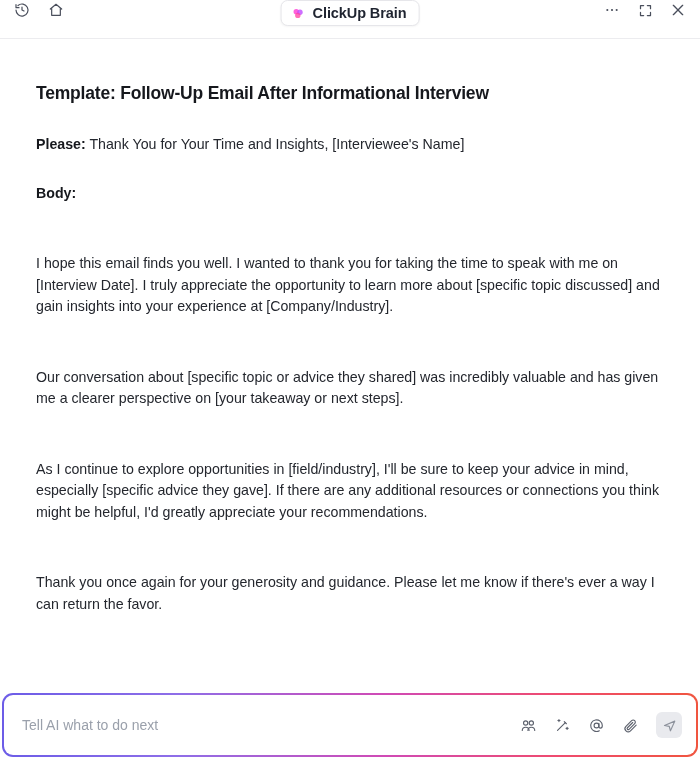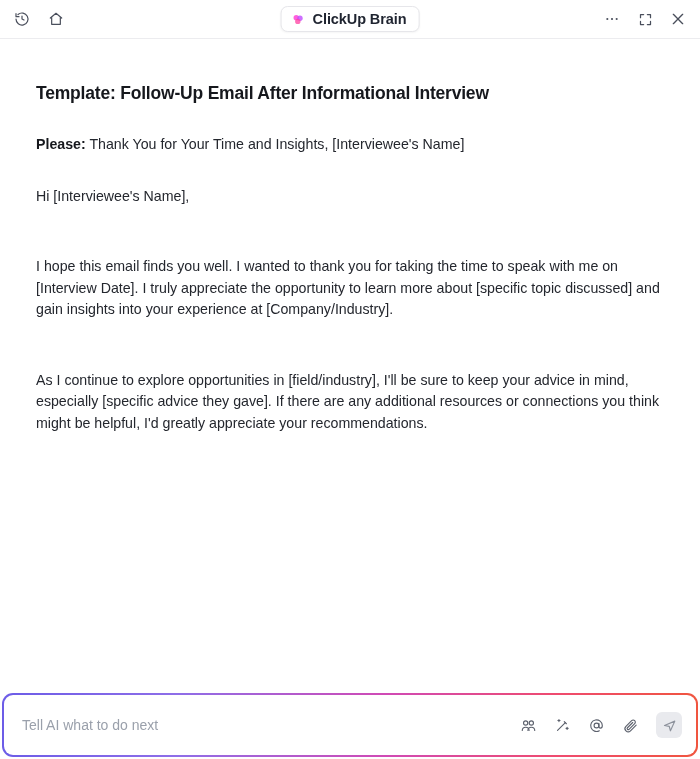--- a/index.html
+++ b/index.html
@@ -14,22 +14,22 @@
     color: #1f2430;
     overflow: hidden;
     position: relative;
   }
 
   
   .topbar {
     height: 39px;
     border-bottom: 1px solid #ececef;
     display: flex;
-    align-items: center;
-    padding: 9px 12px;
+    align-items: flex-start;
+    padding: 0 12px;
     box-sizing: border-box;
     position: relative;
   }
   .topbar-left {
     display: flex;
     align-items: center;
     gap: 14px;
   }
   .icon-btn {
     width: 20px;
@@ -203,25 +203,29 @@
 </div>
 
 <div class="doc">
   <h1>Template: Follow-Up Email After Informational Interview</h1>
 
   <p class="para">
     <b>Please:</b>
     <span>Thank You for Your Time and Insights, [Interviewee's Name]</span>
   </p>
 
-
-  <p class="para">Hi [Interviewee's Name],</p>
+  <p class="para tight">
+    <b>Body:</b>
+  </p>
+
 
   <p class="para para-gap-lg">I hope this email finds you well. I wanted to thank you for taking the time to speak with me on [Interview Date]. I truly appreciate the opportunity to learn more about [specific topic discussed] and gain insights into your experience at [Company/Industry].</p>
+  <p class="para para-gap-lg">Our conversation about [specific topic or advice they shared] was incredibly valuable and has given me a clearer perspective on [your takeaway or next steps].</p>
   <p class="para para-gap-lg">As I continue to explore opportunities in [field/industry], I'll be sure to keep your advice in mind, especially [specific advice they gave]. If there are any additional resources or connections you think might be helpful, I'd greatly appreciate your recommendations.</p>
+  <p class="para para-gap-lg">Thank you once again for your generosity and guidance. Please let me know if there's ever a way I can return the favor.</p>
 
 </div>
 
 <div class="prompt-wrap">
   <div class="prompt-box">
     <input class="prompt-input" type="text" placeholder="Tell AI what to do next" style="">
     <div class="prompt-actions">
       <span class="icon-btn" title="Agents">
         <svg width="17" height="17" viewBox="0 0 24 24" fill="none" stroke="currentColor" stroke-width="1.6" stroke-linecap="round" stroke-linejoin="round">
           <circle cx="8" cy="8.5" r="3"></circle>

